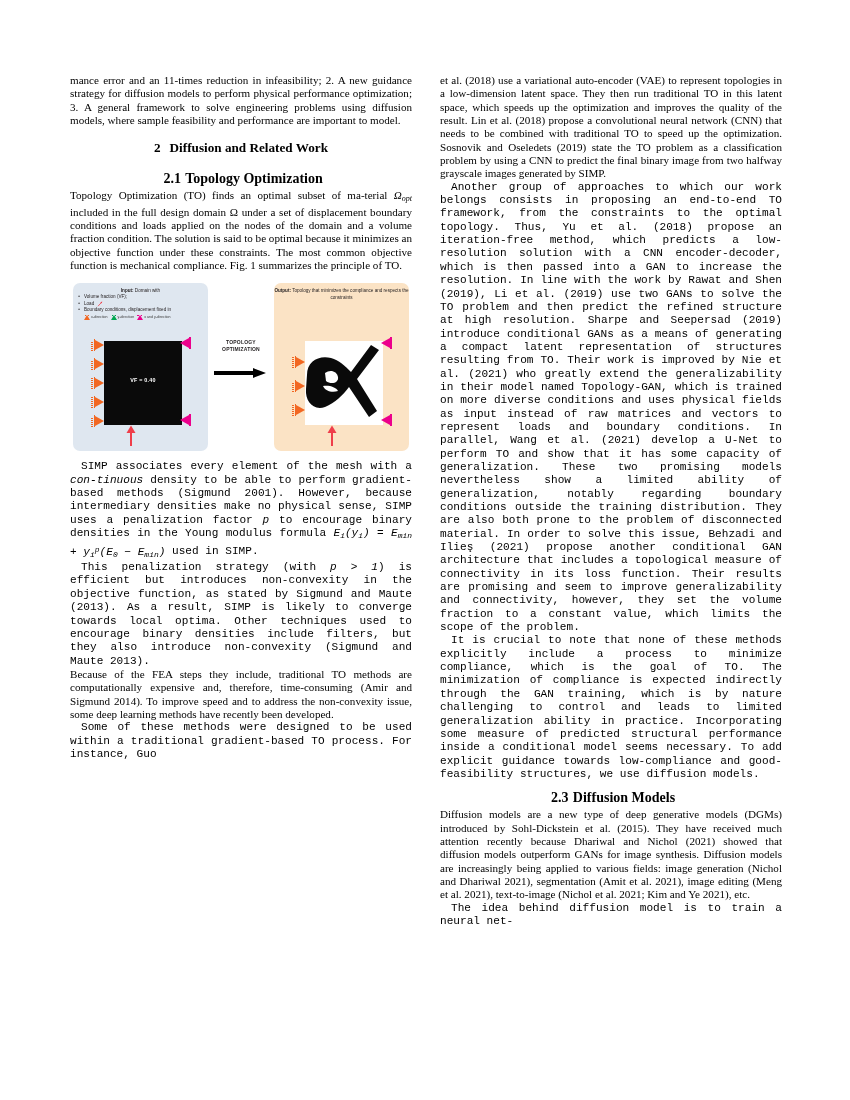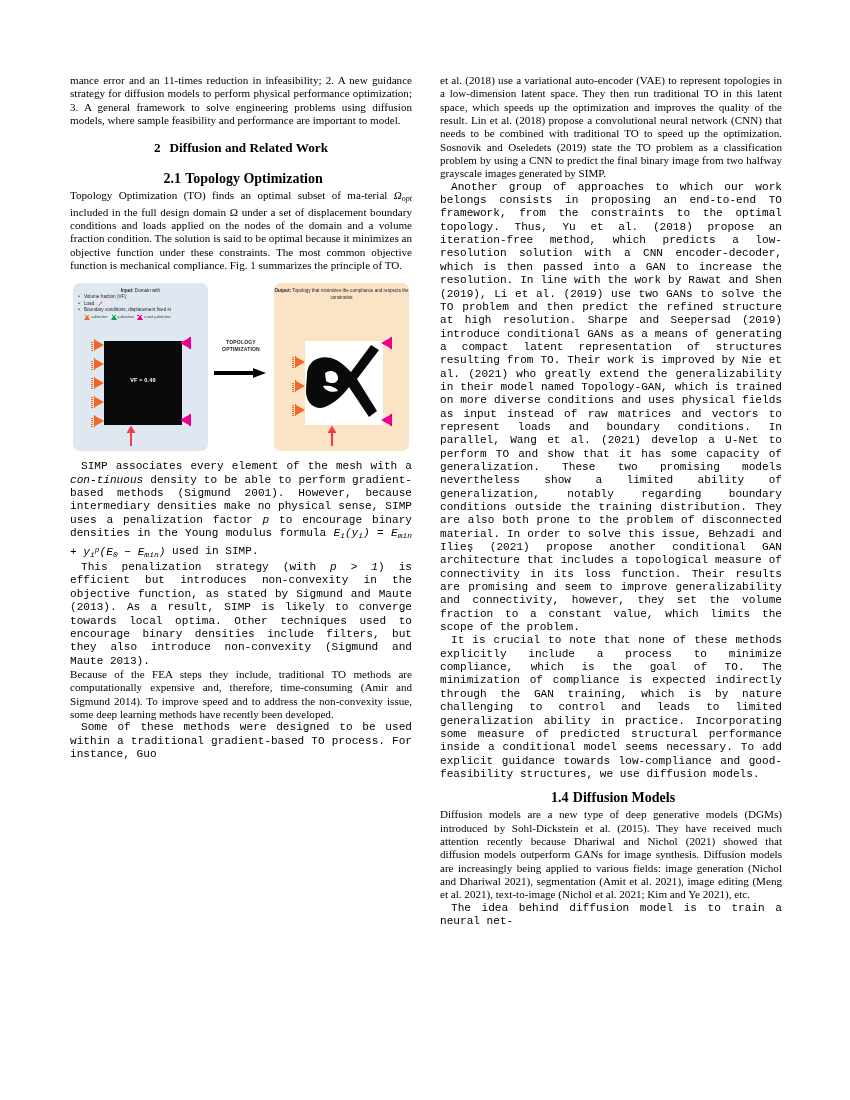--- a/index.html
+++ b/index.html
@@ -451,21 +451,21 @@
       <p>Because of the FEA steps they include, traditional TO methods are computationally expensive and, therefore, time-consuming (Amir and Sigmund 2014). To improve speed and to address the non-convexity issue, some deep learning methods have recently been developed.</p>
       <p class="indent">Some of these methods were designed to be used within a traditional gradient-based TO process. For instance, Guo</p>
     </div>
 
     <div class="col">
       <p>et al. (2018) use a variational auto-encoder (VAE) to represent topologies in a low-dimension latent space. They then run traditional TO in this latent space, which speeds up the optimization and improves the quality of the result. Lin et al. (2018) propose a convolutional neural network (CNN) that needs to be combined with traditional TO to speed up the optimization. Sosnovik and Oseledets (2019) state the TO problem as a classification problem by using a CNN to predict the final binary image from two halfway grayscale images generated by SIMP.</p>
       <p class="indent">Another group of approaches to which our work belongs consists in proposing an end-to-end TO framework, from the constraints to the optimal topology. Thus, Yu et al. (2018) propose an iteration-free method, which predicts a low-resolution solution with a CNN encoder-decoder, which is then passed into a GAN to increase the resolution. In line with the work by Rawat and Shen (2019), Li et al. (2019) use two GANs to solve the TO problem and then predict the refined structure at high resolution. Sharpe and Seepersad (2019) introduce conditional GANs as a means of generating a compact latent representation of structures resulting from TO. Their work is improved by Nie et al. (2021) who greatly extend the generalizability in their model named Topology-GAN, which is trained on more diverse conditions and uses physical fields as input instead of raw matrices and vectors to represent loads and boundary conditions. In parallel, Wang et al. (2021) develop a U-Net to perform TO and show that it has some capacity of generalization. These two promising models nevertheless show a limited ability of generalization, notably regarding boundary conditions outside the training distribution. They are also both prone to the problem of disconnected material. In order to solve this issue, Behzadi and Ilieş (2021) propose another conditional GAN architecture that includes a topological measure of connectivity in its loss function. Their results are promising and seem to improve generalizability and connectivity, however, they set the volume fraction to a constant value, which limits the scope of the problem.</p>
       <p class="indent">It is crucial to note that none of these methods explicitly include a process to minimize compliance, which is the goal of TO. The minimization of compliance is expected indirectly through the GAN training, which is by nature challenging to control and leads to limited generalization ability in practice. Incorporating some measure of predicted structural performance inside a conditional model seems necessary. To add explicit guidance towards low-compliance and good-feasibility structures, we use diffusion models.</p>
 
       <h3 class="subsec">
-        <span class="num">1.4</span><span>Diffusion Models</span>
+        <span class="num">2.3</span><span>Diffusion Models</span>
       </h3>
 
       <p>Diffusion models are a new type of deep generative models (DGMs) introduced by Sohl-Dickstein et al. (2015). They have received much attention recently because Dhariwal and Nichol (2021) showed that diffusion models outperform GANs for image synthesis. Diffusion models are increasingly being applied to various fields: image generation (Nichol and Dhariwal 2021), segmentation (Amit et al. 2021), image editing (Meng et al. 2021), text-to-image (Nichol et al. 2021; Kim and Ye 2021), etc.</p>
       <p class="indent">The idea behind diffusion model is to train a neural net-</p>
     </div>
 
   </div>
 </div>
 
 </body></html>

